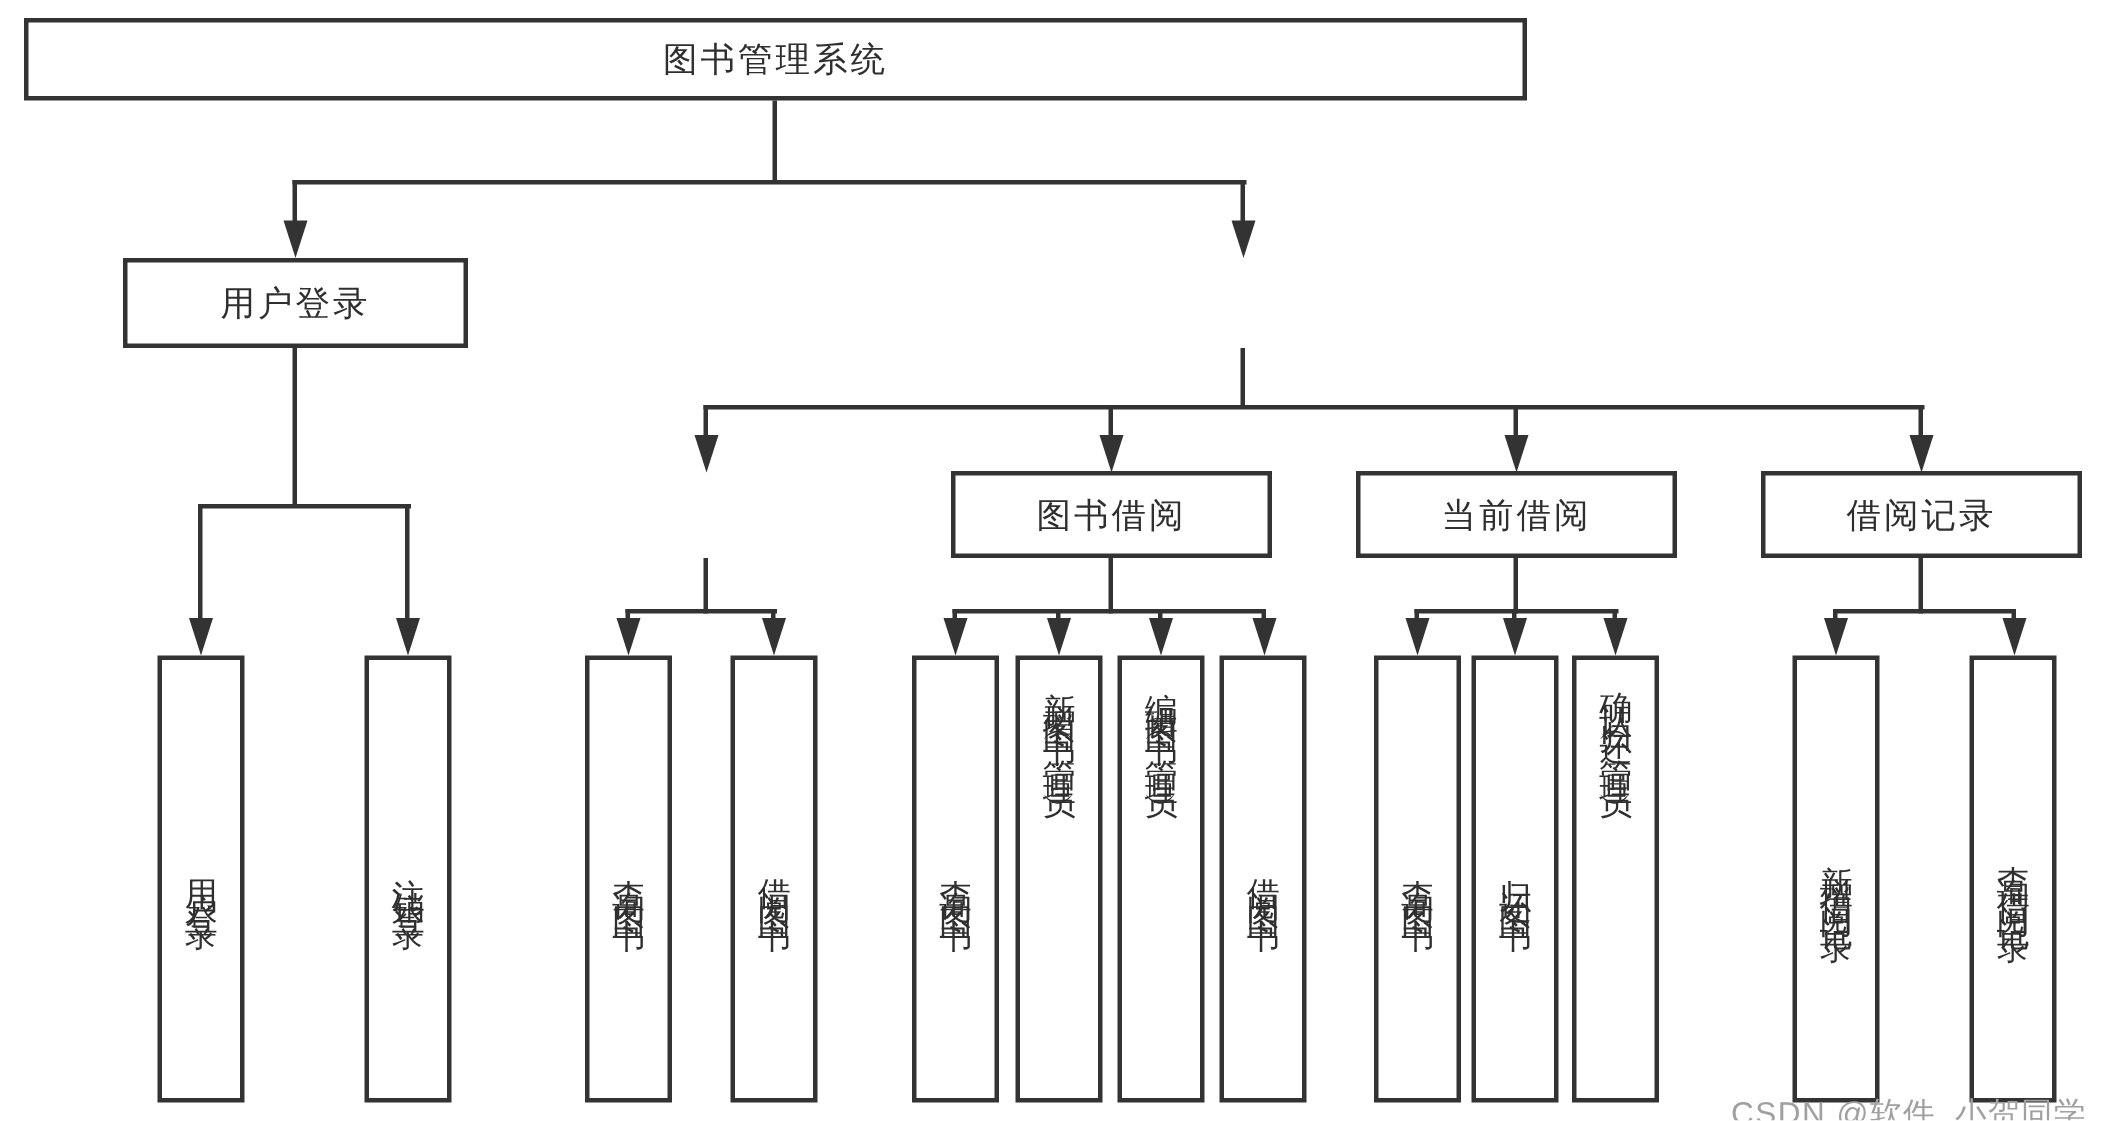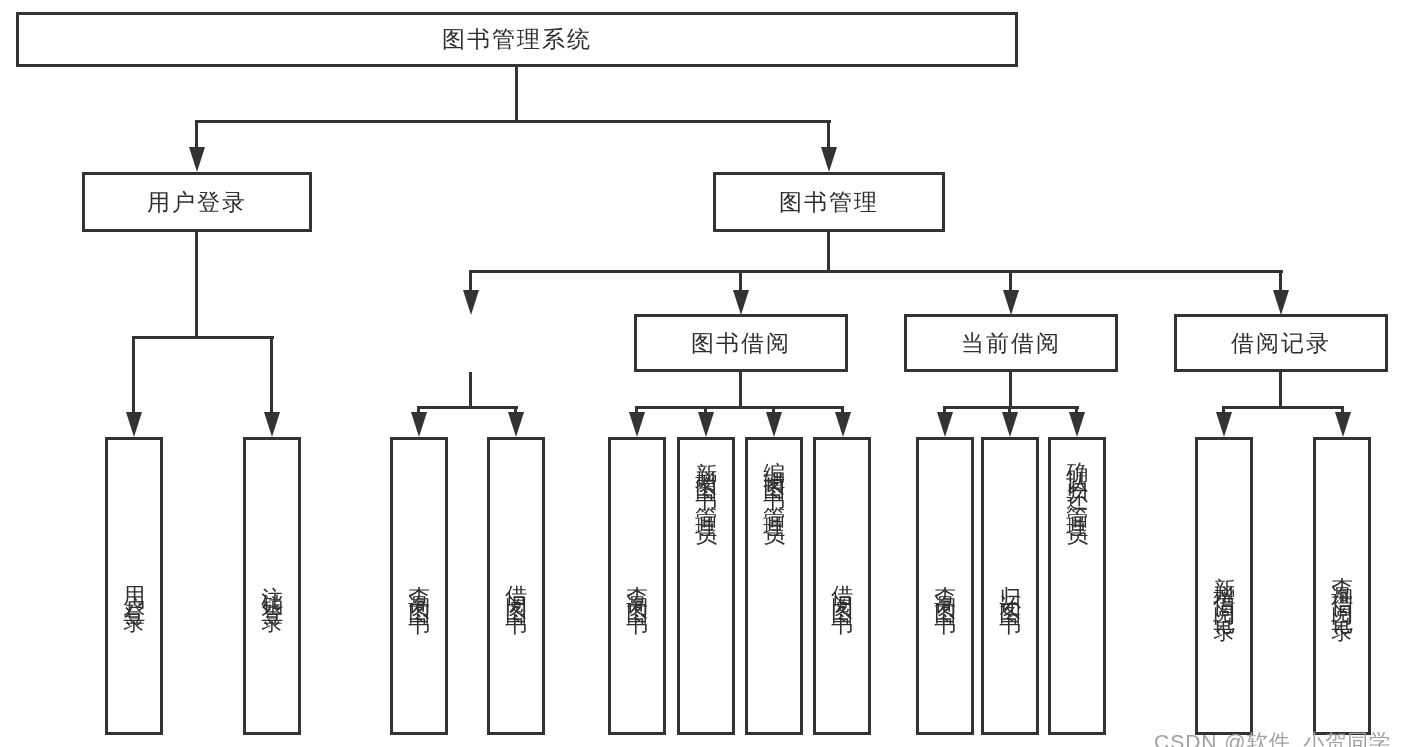--- a/index.html
+++ b/index.html
@@ -45,23 +45,20 @@
 
   <div class="vline" style="left:515px;top:67px;height:53px"></div>
   <div class="hline" style="left:195px;top:120px;width:636px"></div>
   <div class="vline" style="left:195px;top:120px;height:30px"></div>
   <div class="arrow" style="left:189px;top:147px"></div>
   <div class="vline" style="left:827px;top:120px;height:30px"></div>
   <div class="arrow" style="left:821px;top:147px"></div>
 
   <div class="box" style="left:82px;top:172px;width:230px;height:60px">
     <span>用户登录</span>
-  </div>
-  <div class="box" style="left:713px;top:172px;width:232px;height:60px">
-    <span>图书管理</span>
   </div>
 
   <div class="vline" style="left:195px;top:232px;height:104px"></div>
   <div class="hline" style="left:132px;top:336px;width:142px"></div>
   <div class="vline" style="left:132px;top:336px;height:77px"></div>
   <div class="arrow" style="left:126px;top:412px"></div>
   <div class="vline" style="left:270px;top:336px;height:77px"></div>
   <div class="arrow" style="left:264px;top:412px"></div>
 
   <div class="vline" style="left:827px;top:232px;height:38px"></div>

